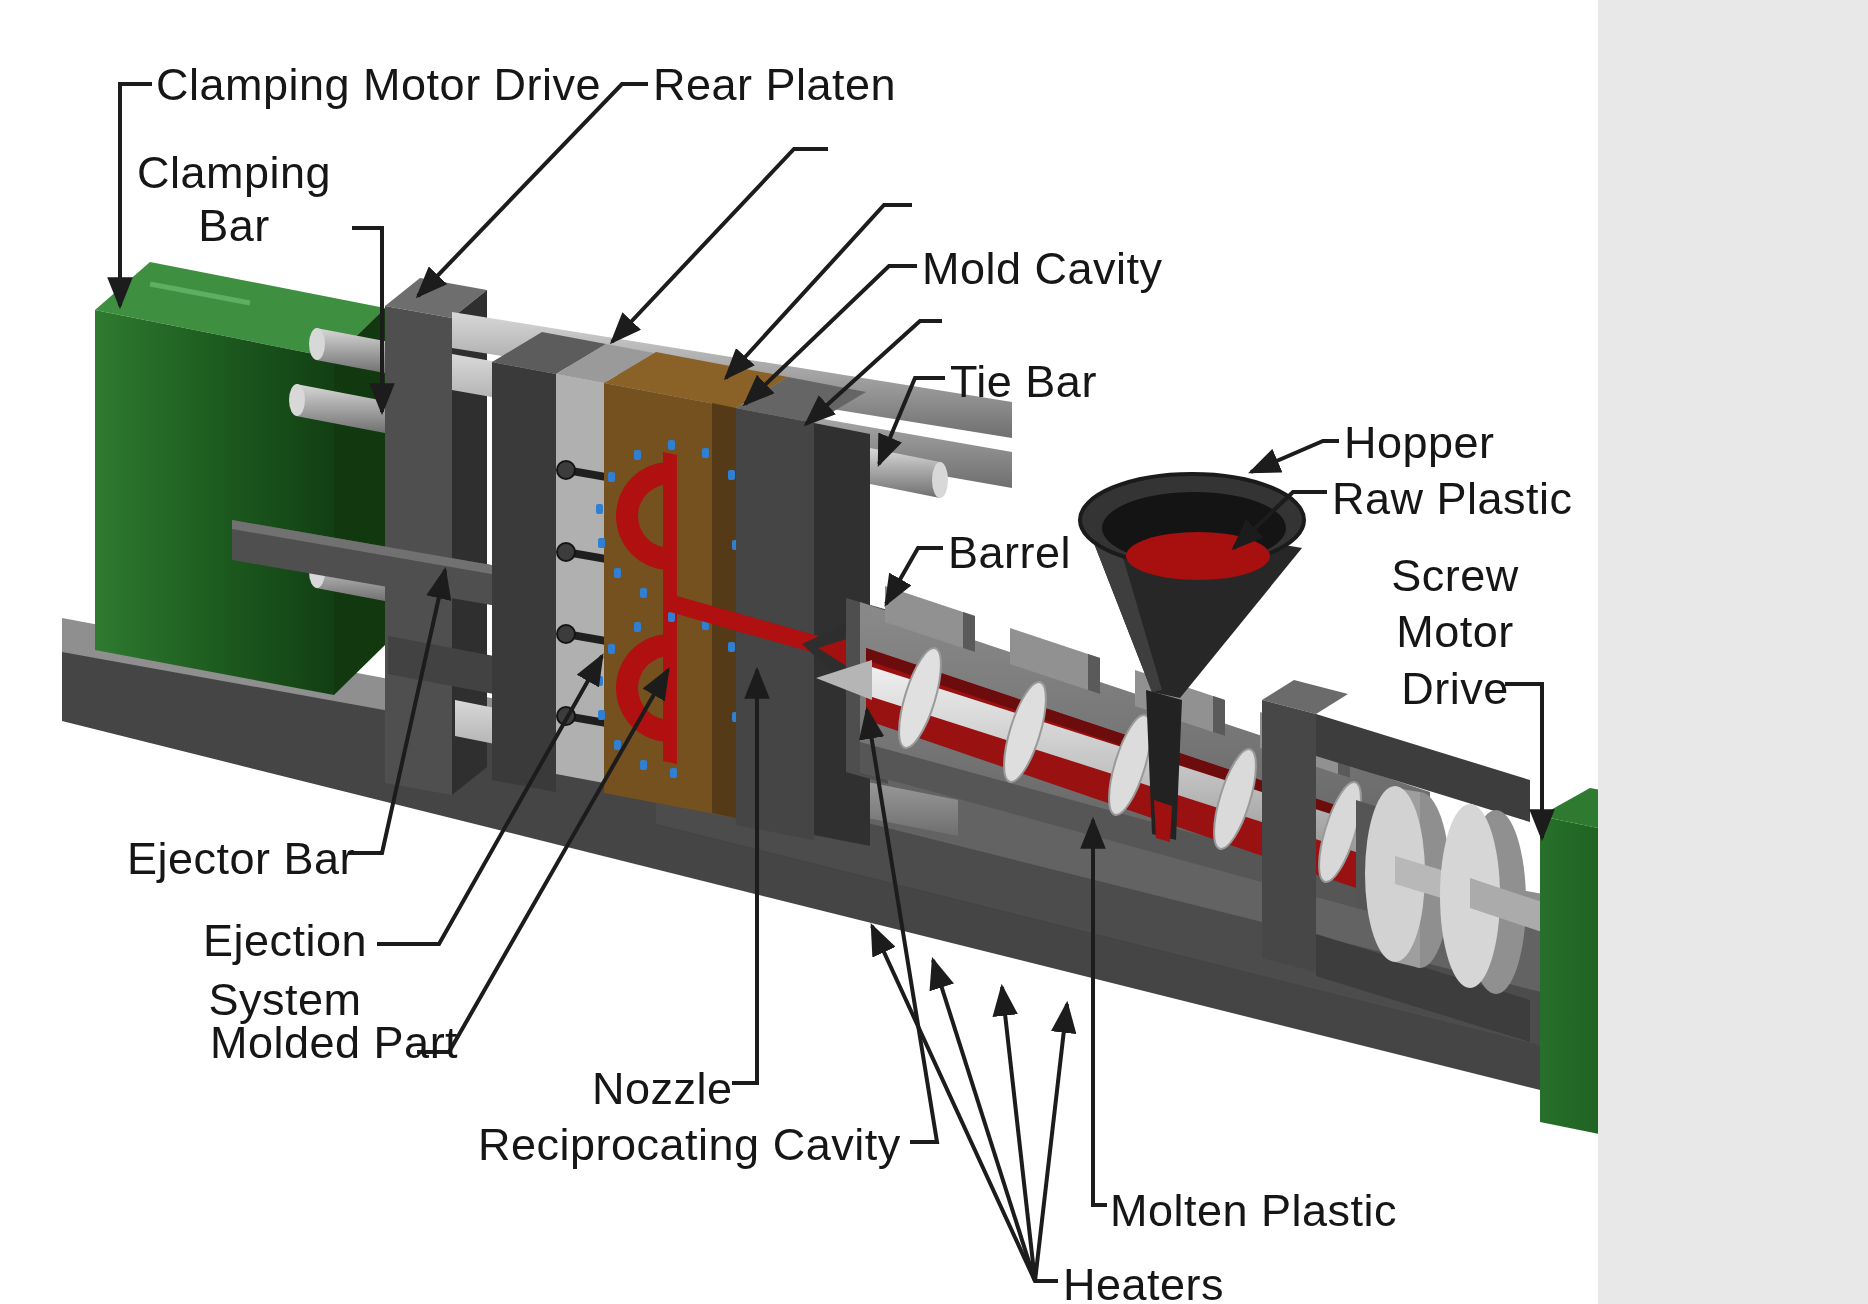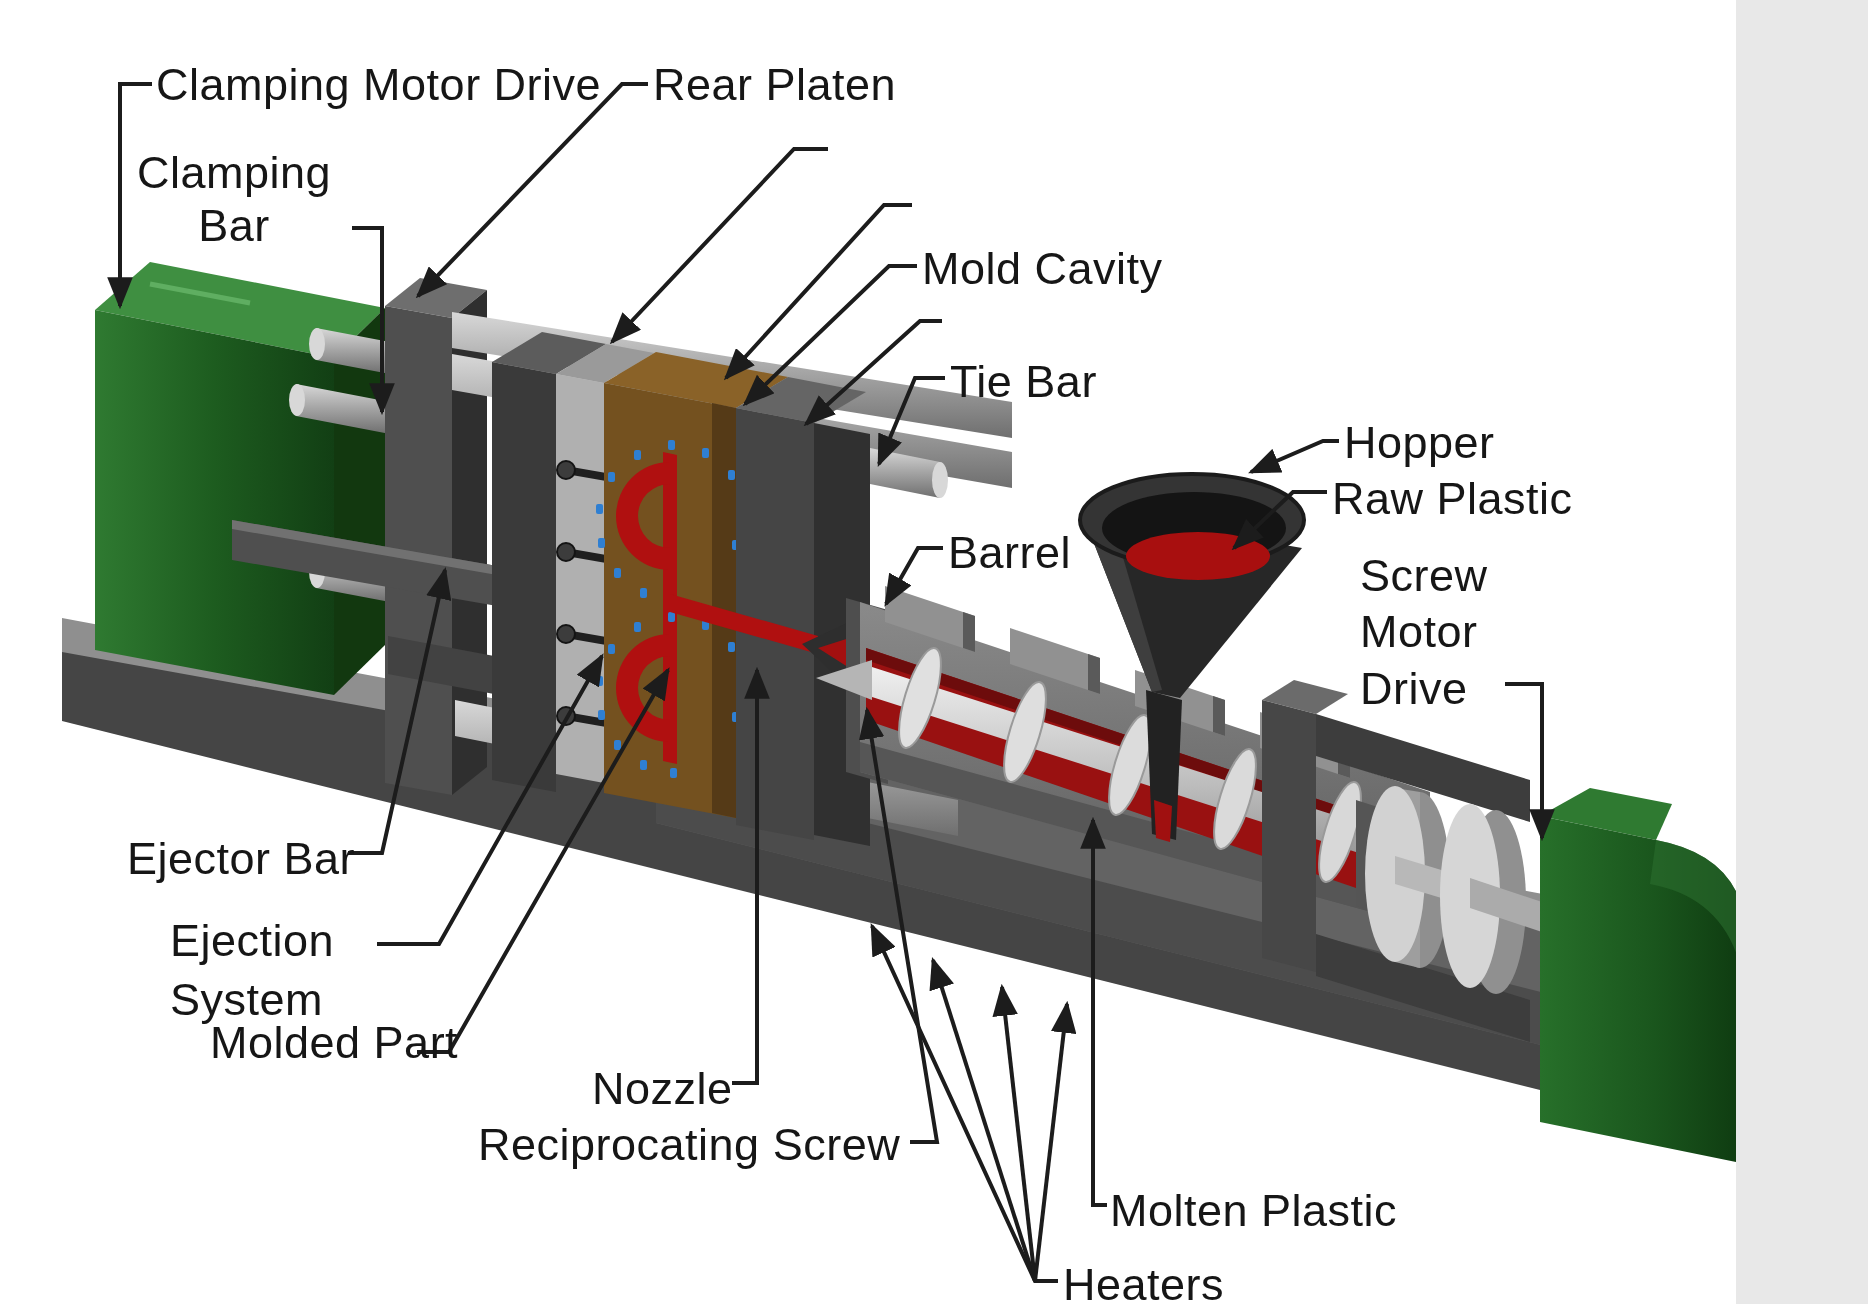--- a/index.html
+++ b/index.html
@@ -2,35 +2,35 @@
 <html style="--c-background: #ffffff; --c-label_text: #161616; --c-leader_line: #1c1c1c; --c-motor_green: #1d5c1f; --c-base_gray: #4a4a4a; --c-platen_gray: #454545; --c-mold_brown: #74511f; --c-plastic_red: #b01010; --c-cooling_channel_blue: #2f7fd2; --c-screw_silver: #c9c9c9; --c-hopper_dark: #2a2a2a;"><head>
 <meta charset="utf-8">
 <style>
   :root{
     --c-background:#ffffff;
     --c-label_text:#161616;
     --c-leader_line:#1c1c1c;
   }
   html,body{margin:0;padding:0;background:#e8e8e8;}
   .stage{
-    position:relative;width:1736px;height:1304px;
+    position:relative;width:1598px;height:1304px;
     background:var(--c-background);
     overflow:hidden;
     font-family:"Liberation Sans",sans-serif;
   }
   .stage svg{position:absolute;left:0;top:0;}
   .lbl{
     position:absolute;
     font-size:45px;line-height:1.18;
     color:var(--c-label_text);
     white-space:pre-line;
     letter-spacing:.5px;
   }
   .lbl.right{text-align:center;}
-  .lbl.center{text-align:left;}
+  .lbl.center{text-align:center;}
   .leader{fill:none;stroke:var(--c-leader_line);stroke-width:4;}
   .arrowhead{fill:var(--c-leader_line);}
 </style>
 </head>
 <body>
 
 <div class="stage">
 
   <svg width="1868" height="1304" viewBox="0 0 1868 1304">
     <defs>
@@ -286,16 +286,16 @@
   <div class="lbl" style="left:1344px;top:416px">Hopper</div>
   <div class="lbl" style="left:1332px;top:472px">Raw Plastic</div>
   <div class="lbl center" style="left:1360px;top:548px;width:190px;line-height:1.25">Screw
 Motor
 Drive</div>
   <div class="lbl" style="left:127px;top:832px">Ejector Bar</div>
   <div class="lbl center" style="left:170px;top:912px;width:230px;line-height:1.3">Ejection
 System</div>
   <div class="lbl" style="left:210px;top:1016px">Molded Part</div>
   <div class="lbl" style="left:592px;top:1062px">Nozzle</div>
-  <div class="lbl" style="left:478px;top:1118px">Reciprocating Screw</div>
+  <div class="lbl" style="left:478px;top:1118px">Reciprocating Cavity</div>
   <div class="lbl" style="left:1110px;top:1184px">Molten Plastic</div>
   <div class="lbl" style="left:1063px;top:1258px">Heaters</div>
 </div>
 
 </body></html>

